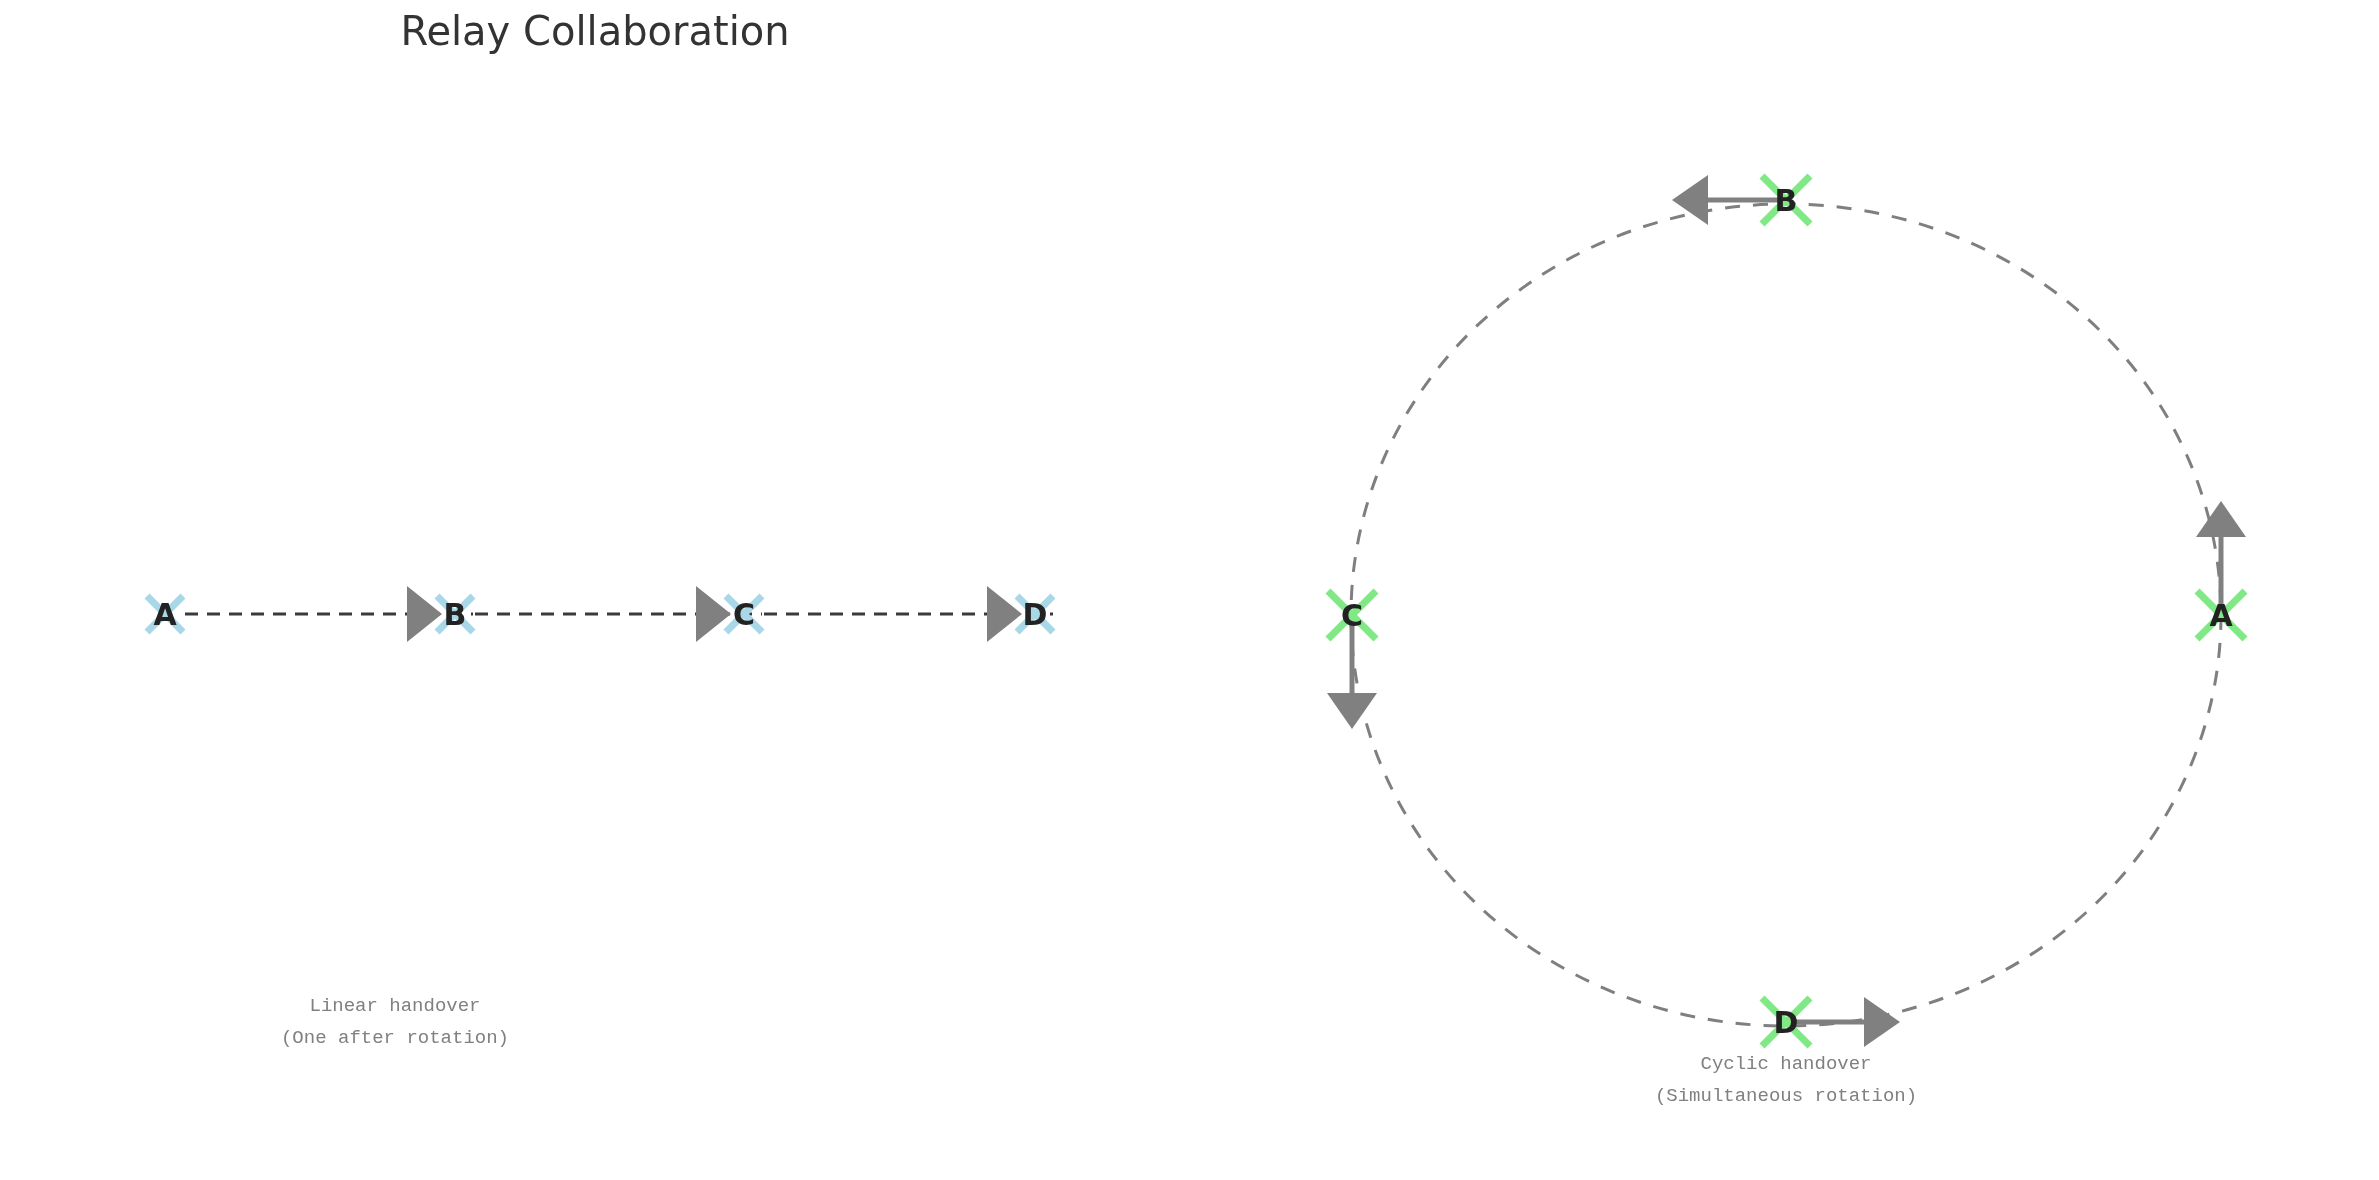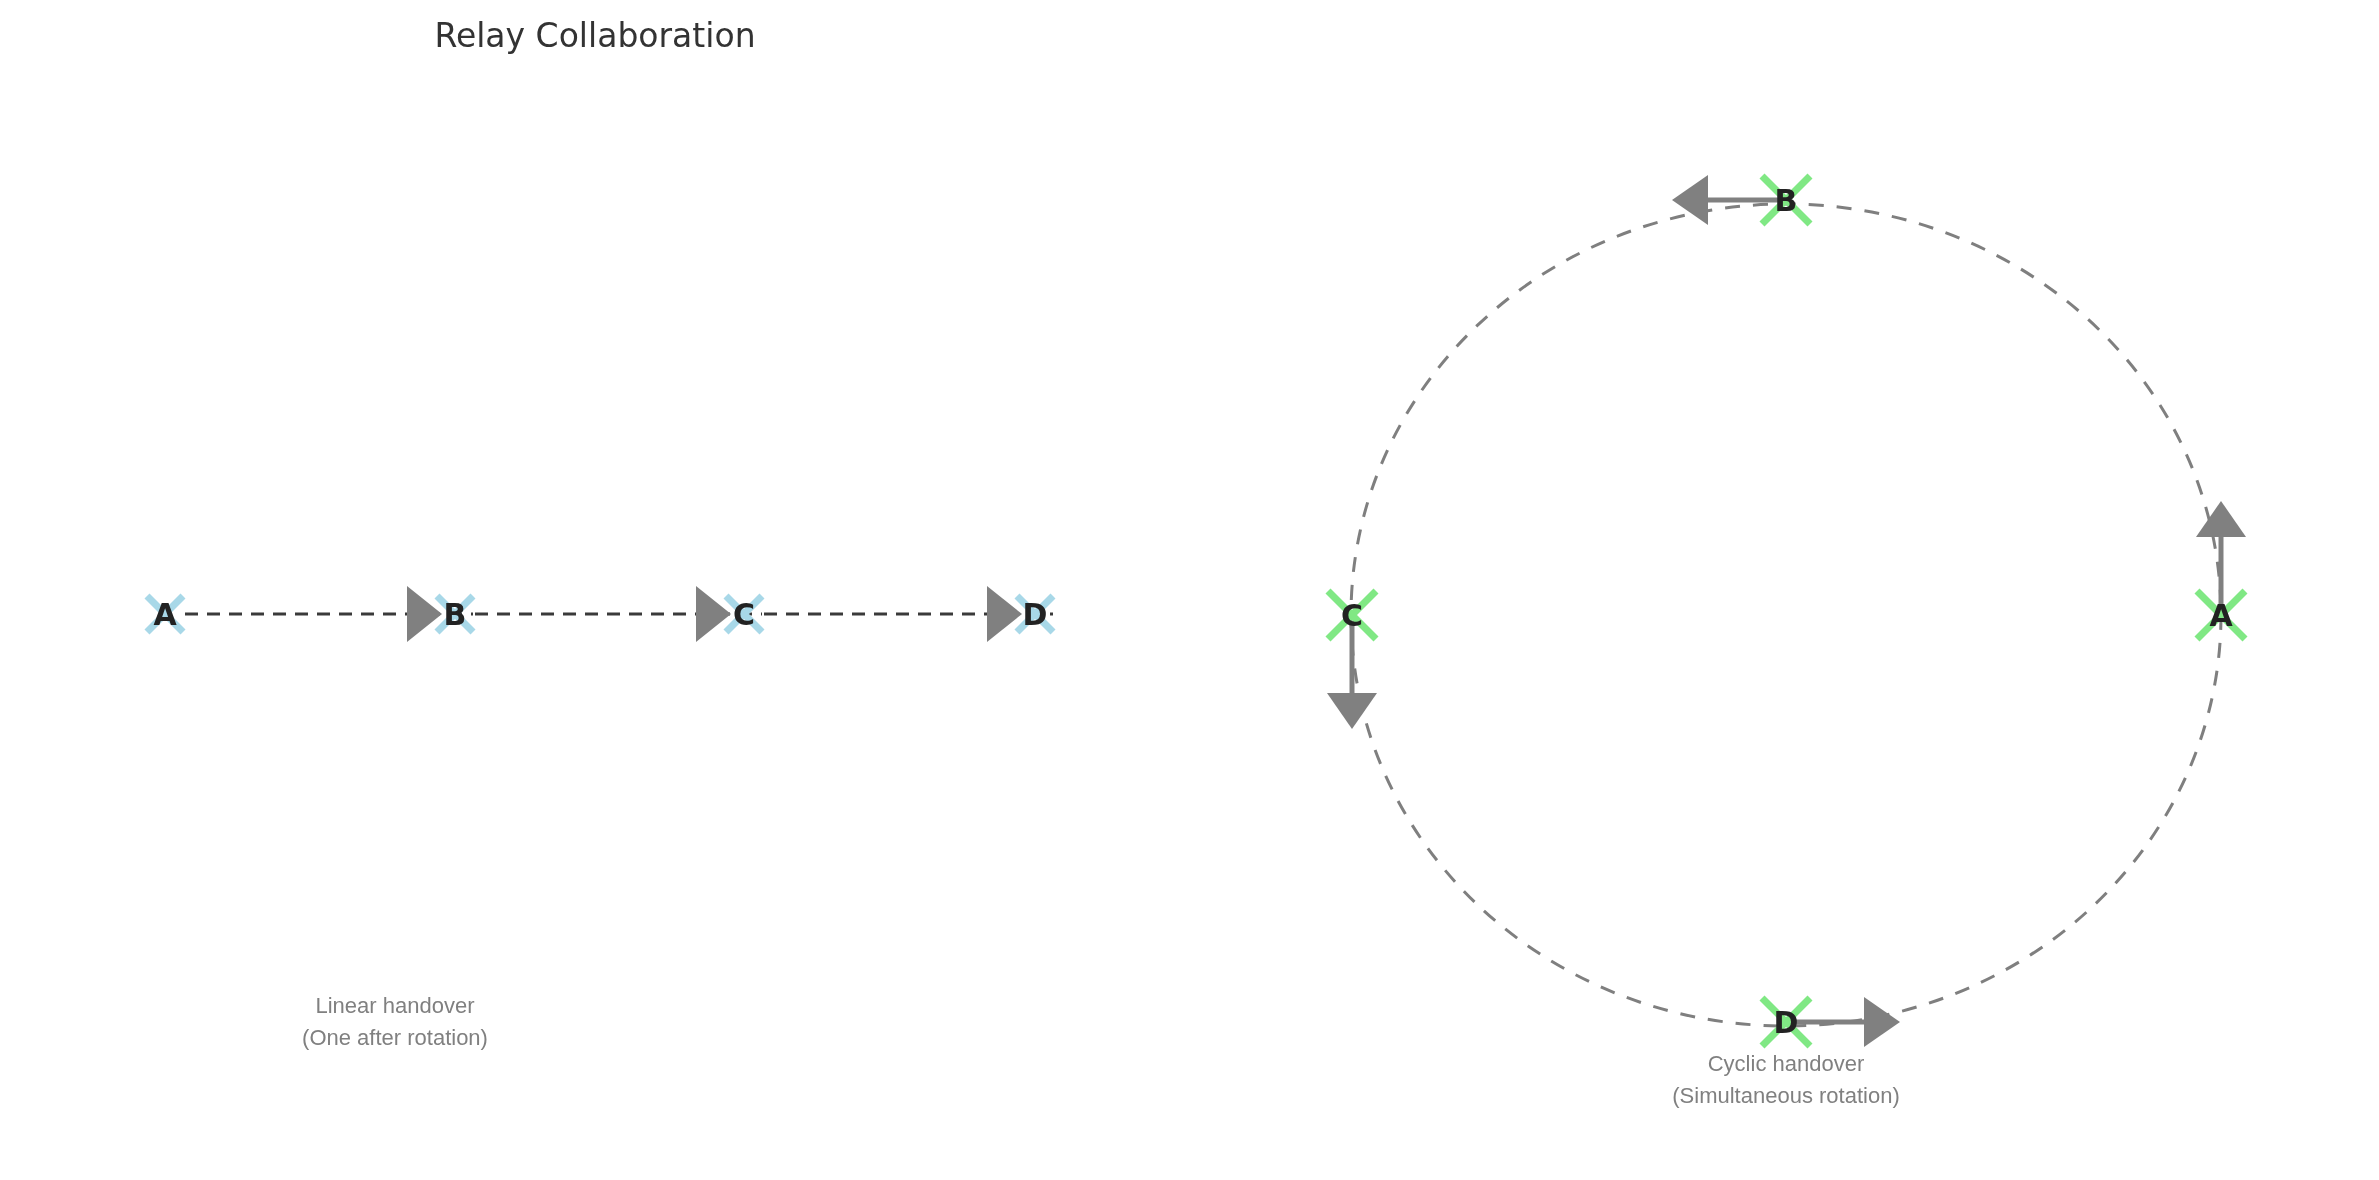--- a/index.html
+++ b/index.html
@@ -17,36 +17,35 @@
   #stage {
     position: absolute;
     left: 0; top: 0;
     width: 2379px;
     height: 1180px;
   }
   .panel-title {
     position: absolute;
     text-align: center;
     color: #333333;
-    font-size: 33px;
+    font-size: 40px;
     font-family: "DejaVu Sans", sans-serif;
     font-weight: 400;
     white-space: nowrap;
-    margin-top: 8px;
   }
   #title-left  { left: 0px;    top: 8px;  width: 1190px; }
   #title-right { left: 1190px; top: 8px;  width: 1189px; }
 
   .caption {
     position: absolute;
     text-align: center;
     color: #808080;
-    font-size: 22px;
+    font-size: 19px;
     line-height: 32px;
-    font-family: Liberation Sans, sans-serif;
+    font-family: Liberation Mono, monospace;
     white-space: nowrap;
   }
   #caption-left  { left: 245px;  top: 990px;  width: 300px; }
   #caption-right { left: 1636px; top: 1048px; width: 300px; }
   .caption .line2 { display: block; }
 
   svg.layer {
     position: absolute;
     left: 0; top: 0;
     width: 2379px;

